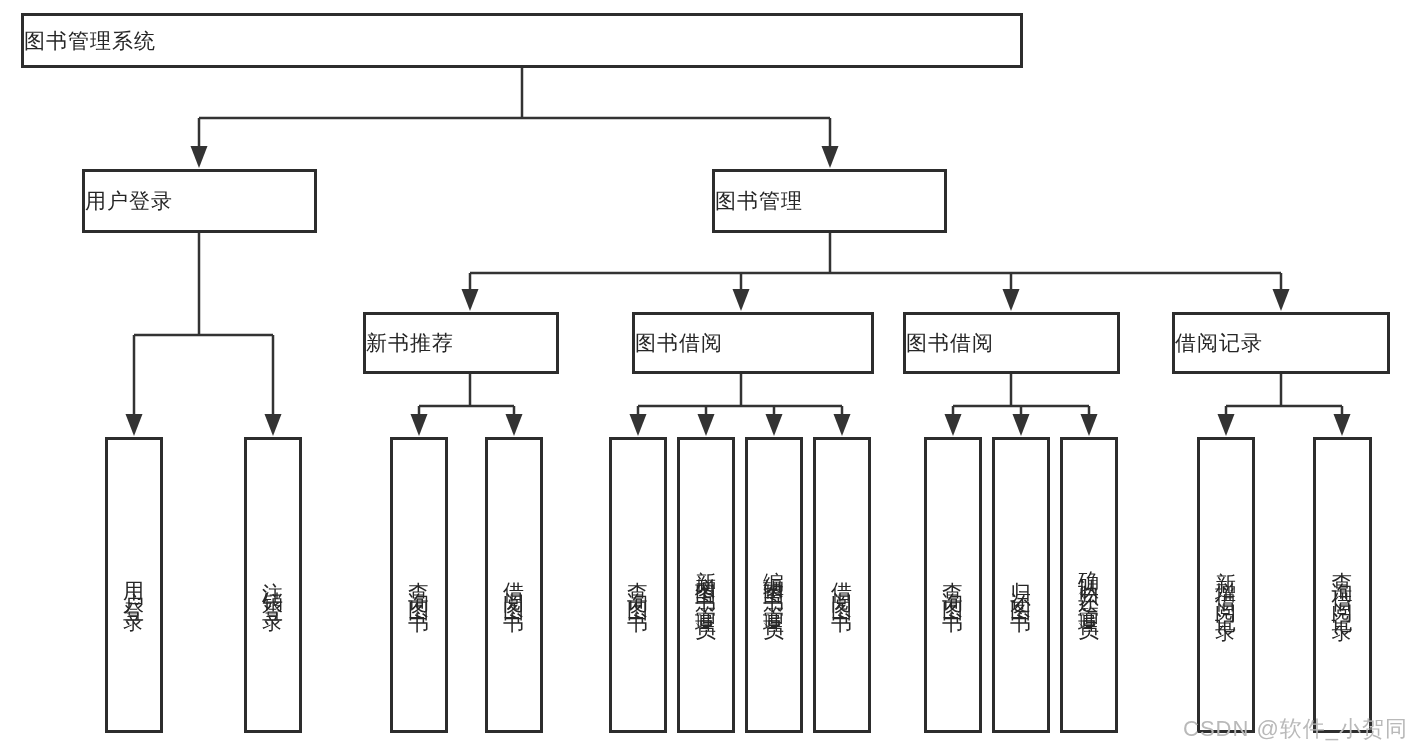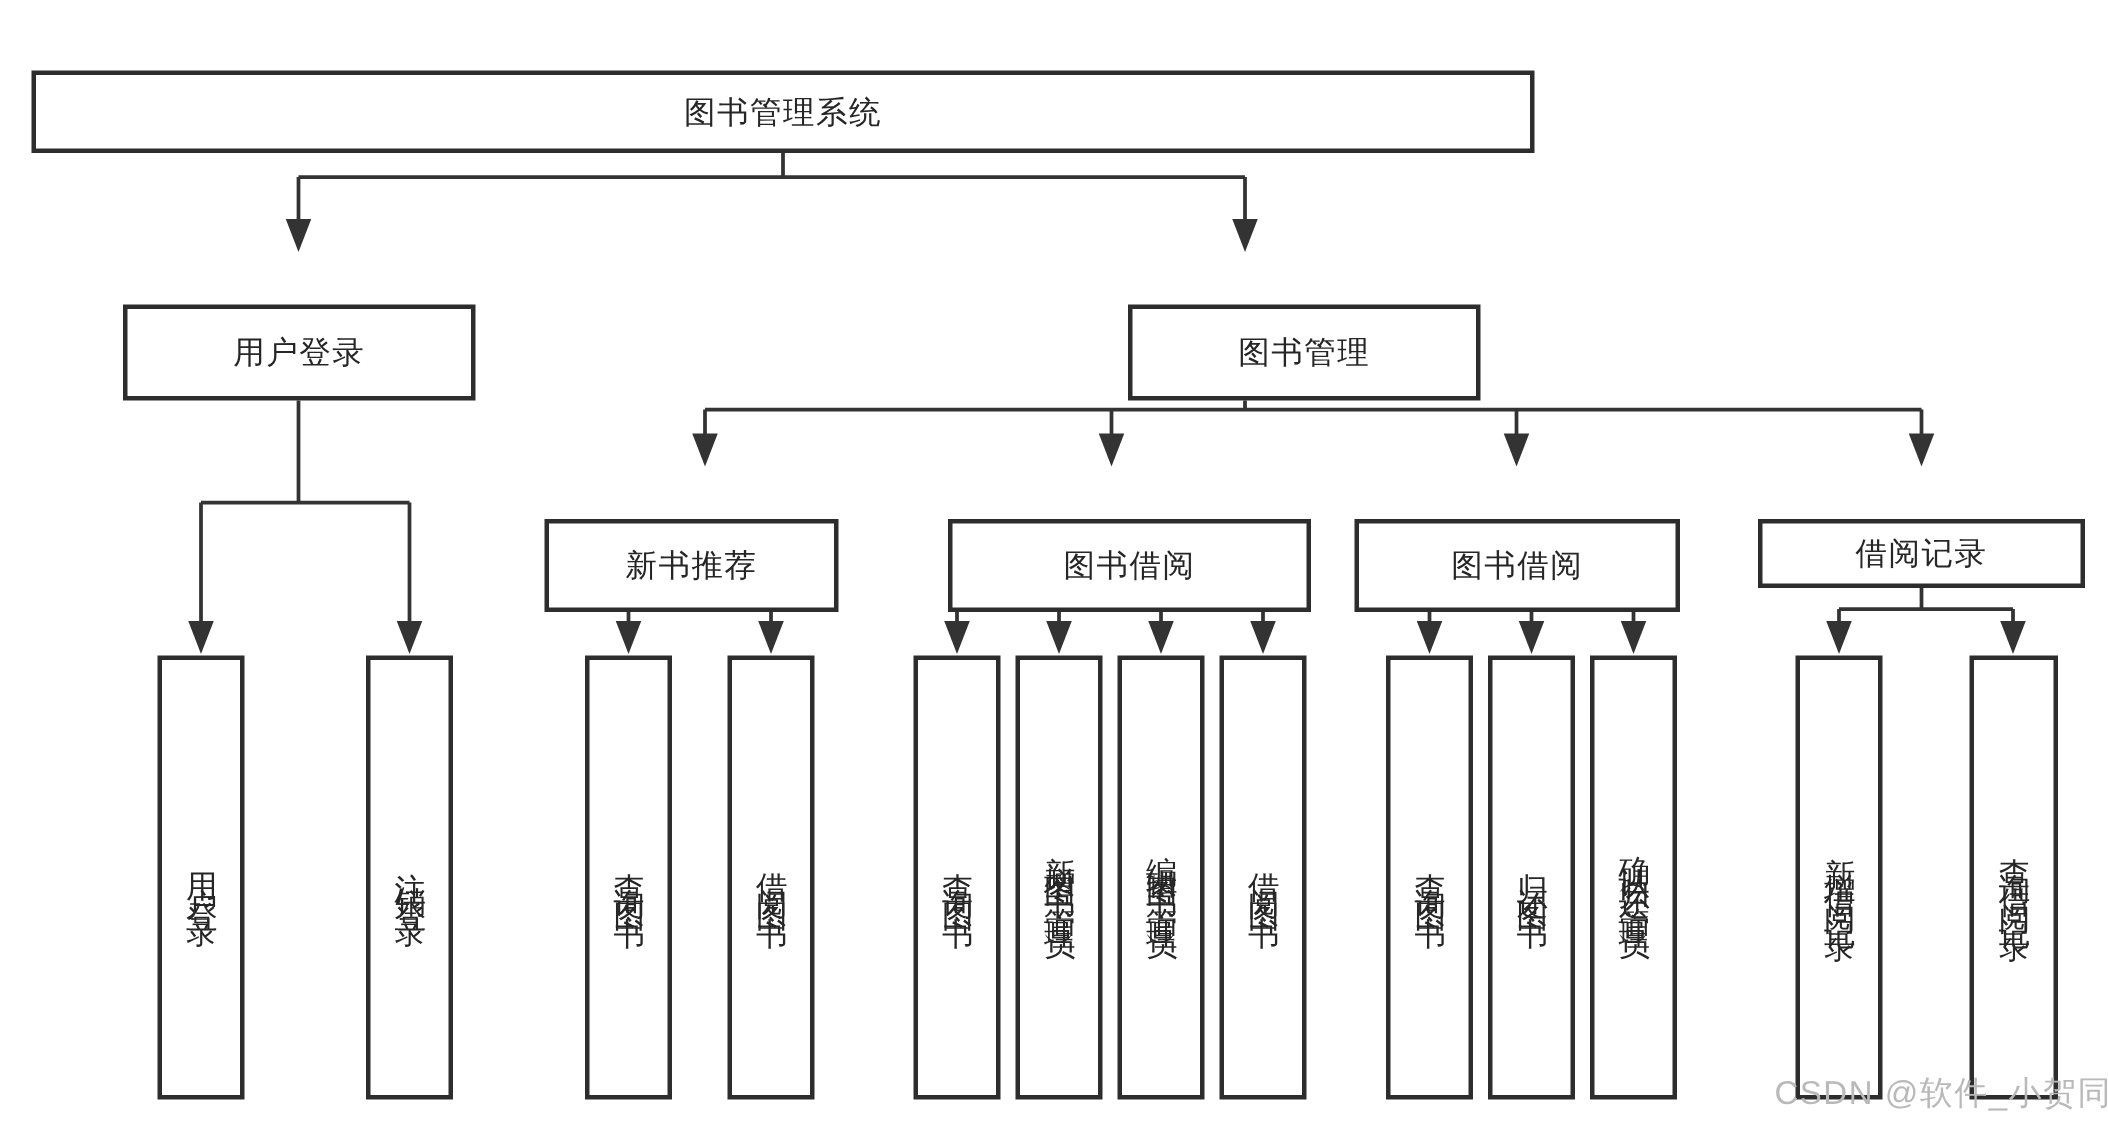--- a/index.html
+++ b/index.html
@@ -9,26 +9,25 @@
     background:#ffffff;
     font-family:"Liberation Sans","DejaVu Sans",sans-serif;
     overflow:hidden;
   }
   .canvas svg{position:absolute;left:0;top:0;}
   .hbox{
     position:absolute;
     box-sizing:border-box;
     border:3px solid #2d2d2d;
     background:#ffffff;
-    display:flex;align-items:center;justify-content:center;
+    display:flex;align-items:center;
     color:#262626;
     font-size:21px;
     letter-spacing:1px;
     z-index:2;
-    margin-top:34px;
   }
   .vbox{
     position:absolute;
     box-sizing:border-box;
     border:3px solid #2d2d2d;
     background:#ffffff;
     display:flex;align-items:center;justify-content:center;
     color:#262626;
     font-size:21px;
     z-index:2;
@@ -120,34 +119,34 @@
     </g>
   </svg>
 
   <div class="hbox" style="left:21px;top:13px;width:1002px;height:55px">
     <span>图书管理系统</span>
   </div>
 
   <div class="hbox" style="left:82px;top:169px;width:235px;height:64px">
     <span>用户登录</span>
   </div>
-  <div class="hbox" style="left:752px;top:169px;width:235px;height:64px">
+  <div class="hbox" style="left:712px;top:169px;width:235px;height:64px">
     <span>图书管理</span>
   </div>
 
   <div class="hbox" style="left:363px;top:312px;width:196px;height:62px">
     <span>新书推荐</span>
   </div>
   <div class="hbox" style="left:632px;top:312px;width:242px;height:62px">
     <span>图书借阅</span>
   </div>
   <div class="hbox" style="left:903px;top:312px;width:217px;height:62px">
     <span>图书借阅</span>
   </div>
-  <div class="hbox" style="left:1172px;top:312px;width:218px;height:46px">
+  <div class="hbox" style="left:1172px;top:312px;width:218px;height:62px">
     <span>借阅记录</span>
   </div>
 
   <div class="vbox" style="left:105px;top:437px;width:58px;height:296px">
     <span class="vlbl">用户登录</span>
   </div>
   <div class="vbox" style="left:244px;top:437px;width:58px;height:296px">
     <span class="vlbl">注销登录</span>
   </div>
 

